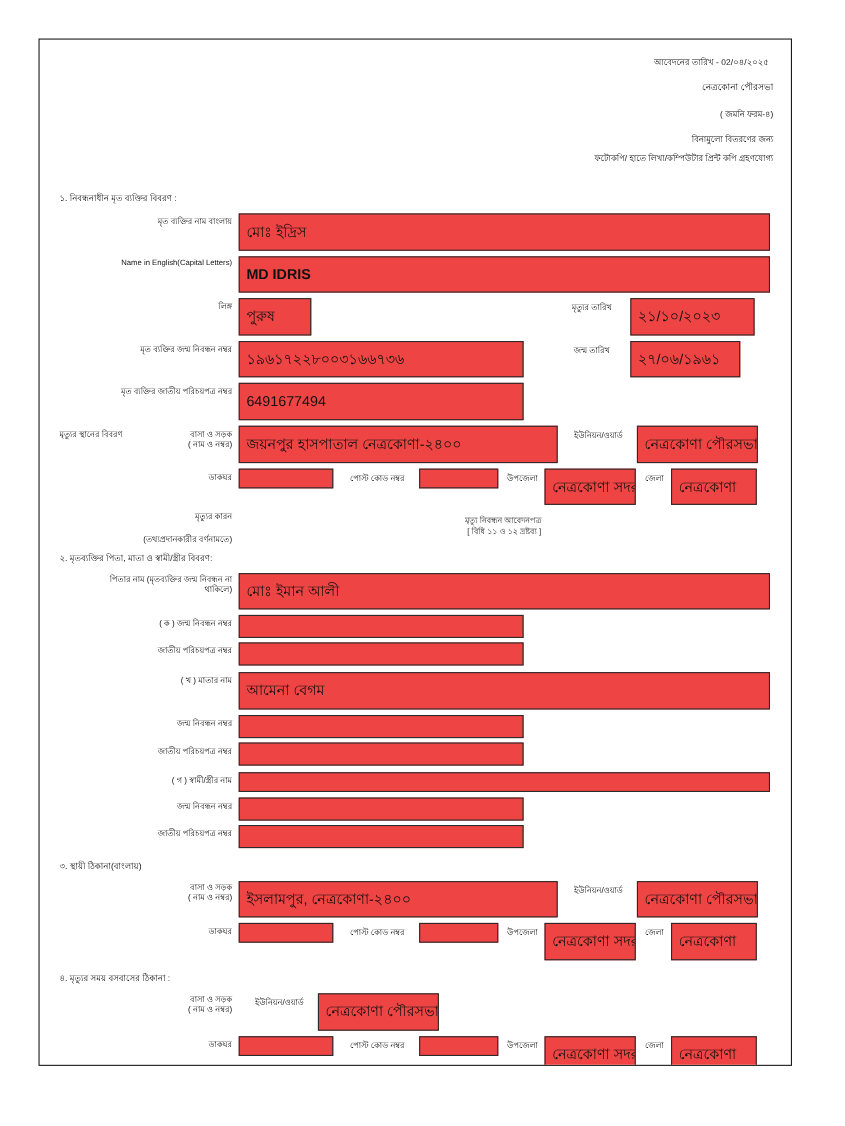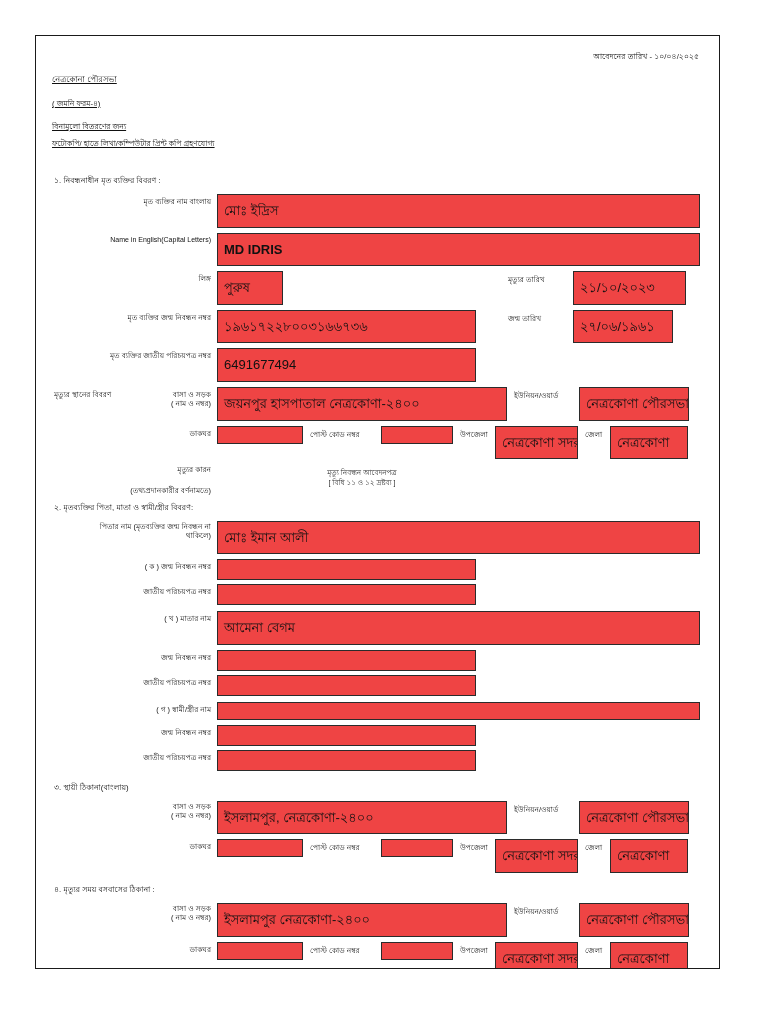--- a/index.html
+++ b/index.html
@@ -24,21 +24,21 @@
   }
 
   
   .appdate {
     text-align: right;
     font-size: 7.6px;
     color: #111;
     margin: 4px 4px 0 0;
     letter-spacing: .1px;
   }
-  .hdr { text-align: left; color: #111; text-decoration: underline; }
+  .hdr { text-align: right; color: #111; }
   .hdr .h1 { font-size: 8.2px; margin-top: 10px; }
   .hdr .h2 { font-size: 8.0px; margin-top: 12px; }
   .hdr .h3 { font-size: 7.6px; margin-top: 11px; }
   .hdr .h4 { font-size: 7.6px; margin-top: 10px; }
   .hdr .h5 { font-size: 7.6px; margin-top: 4px; }
 
   
   .sect-title {
     font-size: 7.8px; color: #111;
     margin: 0 0 7px 2px;
@@ -59,21 +59,21 @@
     line-height: 1.2;
     min-height: 15px;
     flex: none;
     overflow: hidden;
     white-space: nowrap;
   }
   .mini-lbl {
     font-size: 7.4px; color: #111;
     padding: 3px 5px 0 7px;
     flex: none;
-    text-align: left;
+    text-align: center;
   }
   .spacer { flex: none; }
 
   
   .s1-left { width: 165px; flex: none; }
 
   
   .overlay {
     position: absolute;
     text-align: center;
@@ -83,21 +83,21 @@
     line-height: 1.35;
     pointer-events: none;
   }
 </style>
 </head>
 <body>
 
 <div id="page">
 <div class="inner">
 
-  <div class="appdate">আবেদনের তারিখ - ১০/০৪/২০২৫</div>
+  <div class="appdate">আবেদনের তারিখ - 02/০৪/২০২৫</div>
 
   <div class="hdr">
     <div class="h1">নেত্রকোনা পৌরসভা</div>
     <div class="h3">( জমনি ফরম-৪)</div>
     <div class="h4">বিনামুলো বিতরণের জন্য</div>
     <div class="h5">ফটোকপি/ হাতে লিখা/কম্পিউটার প্রিন্ট কপি গ্রহণযোগ্য</div>
   </div>
 
   <div style="height:24px"></div>
   <div class="sect-title">১. নিবন্ধনাধীন মৃত ব্যক্তির বিবরণ :</div>
@@ -238,35 +238,34 @@
     <div class="box" style="width:78px">নেত্রকোণা</div>
   </div>
 
   <div class="sect-title">৪. মৃত্যুর সময় বসবাসের ঠিকানা :</div>
 
   <div class="row">
     <div class="lbl l1" style="padding-top:1px">
       <div>বাসা ও সড়ক</div>
       <div>( নাম ও নম্বর)</div>
     </div>
-    <div class="box" style="width:290px">ইসলামপুর নেত্রকোণা-২৪০০</div>
     <div class="mini-lbl" style="width:72px">ইউনিয়ন/ওয়ার্ড</div>
     <div class="box" style="width:110px">নেত্রকোণা পৌরসভা</div>
   </div>
 
   <div class="row">
     <div class="lbl l1">ডাকঘর</div>
     <div class="box" style="width:86px"></div>
     <div class="mini-lbl" style="width:78px">পোস্ট কোড নম্বর</div>
     <div class="box" style="width:72px"></div>
     <div class="mini-lbl" style="width:42px">উপজেলা</div>
     <div class="box" style="width:83px">নেত্রকোণা সদর</div>
     <div class="mini-lbl" style="width:32px">জেলা</div>
     <div class="box" style="width:78px">নেত্রকোণা</div>
   </div>
 
-  <div class="overlay" style="left:196px; top:432px;">
+  <div class="overlay" style="left:196px; top:432px;text-align:right;">
     <div>মৃত্যু নিবন্ধন আবেদনপত্র</div>
     <div>[ বিধি ১১ ও ১২ দ্রষ্টব্য ]</div>
   </div>
 
 </div>
 </div>
 
 </body></html>

